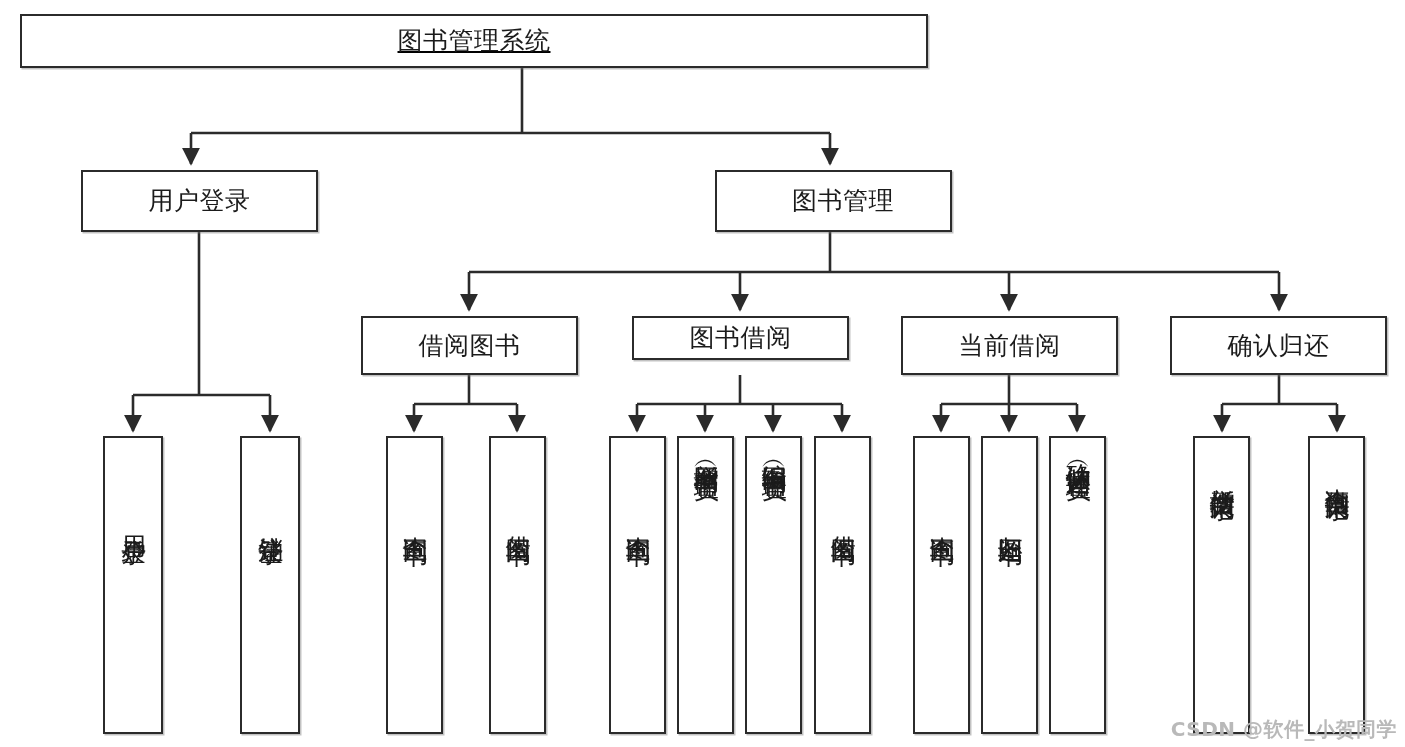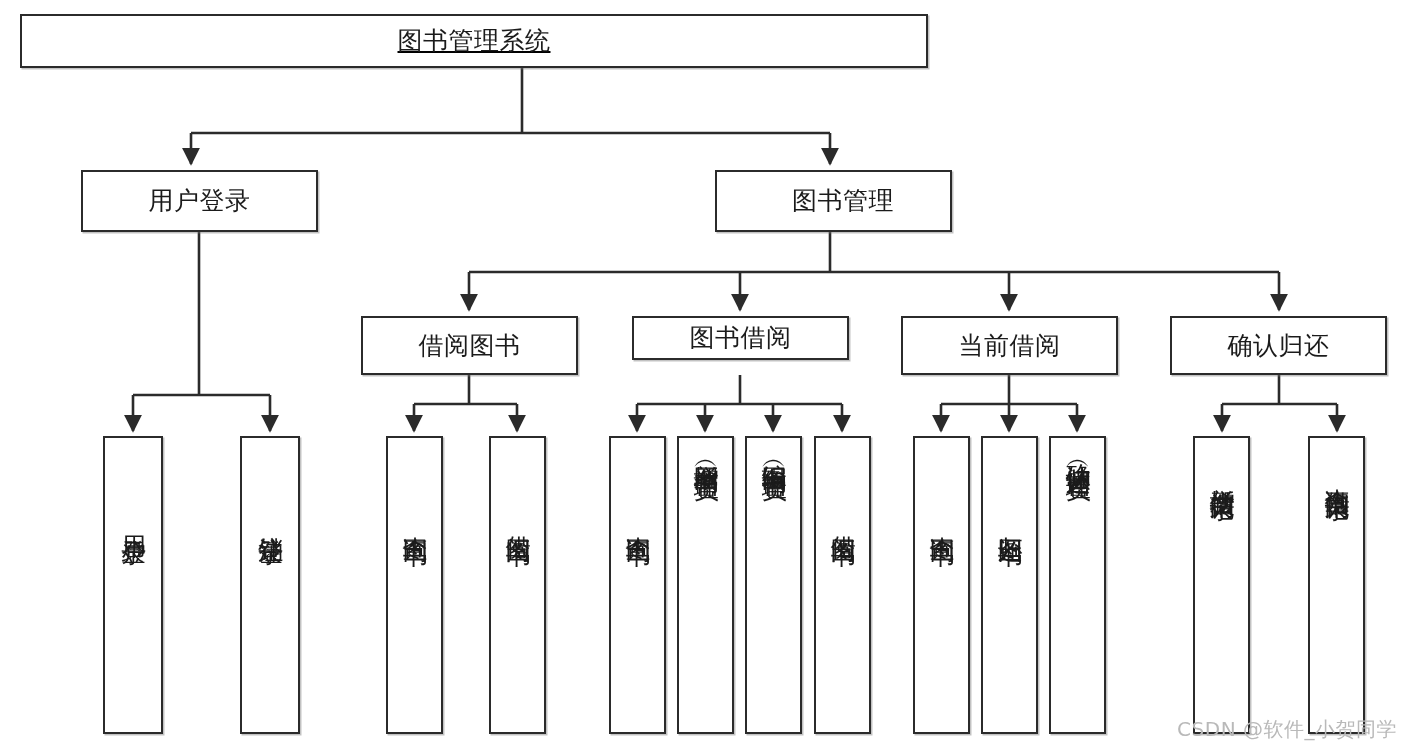--- a/index.html
+++ b/index.html
@@ -60,20 +60,21 @@
   }
   #watermark {
     position: absolute;
     right: 8px;
     bottom: 4px;
     font-size: 20px;
     color: #b9b9b9;
     letter-spacing: 0.5px;
     white-space: nowrap;
     font-family: "DejaVu Sans", "Liberation Sans", sans-serif;
+    font-weight: bold;
   }
 </style>
 </head>
 <body>
 
 <div id="canvas">
 
   <svg id="wires" viewBox="0 0 1405 747" width="1405" height="747" xmlns="http://www.w3.org/2000/svg">
     <defs>
       <marker id="arrow" viewBox="0 0 10 10" refX="9" refY="5" markerWidth="7" markerHeight="7" orient="auto-start-reverse">

